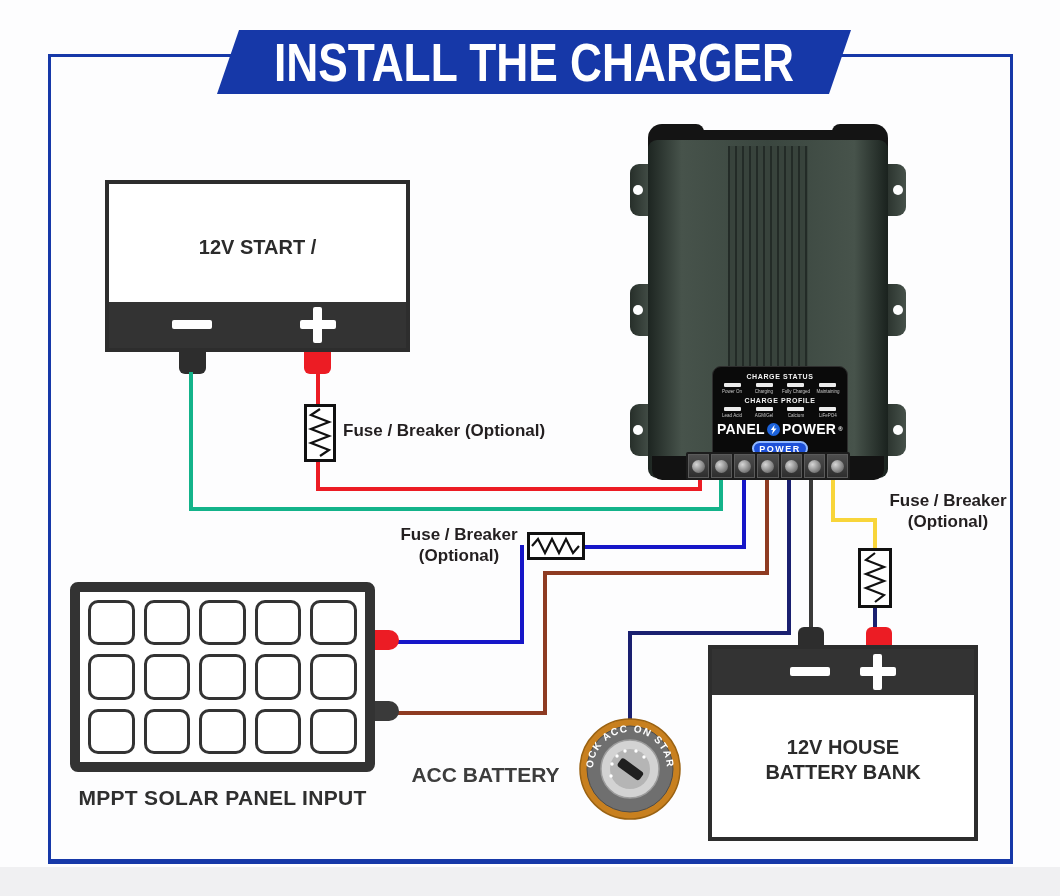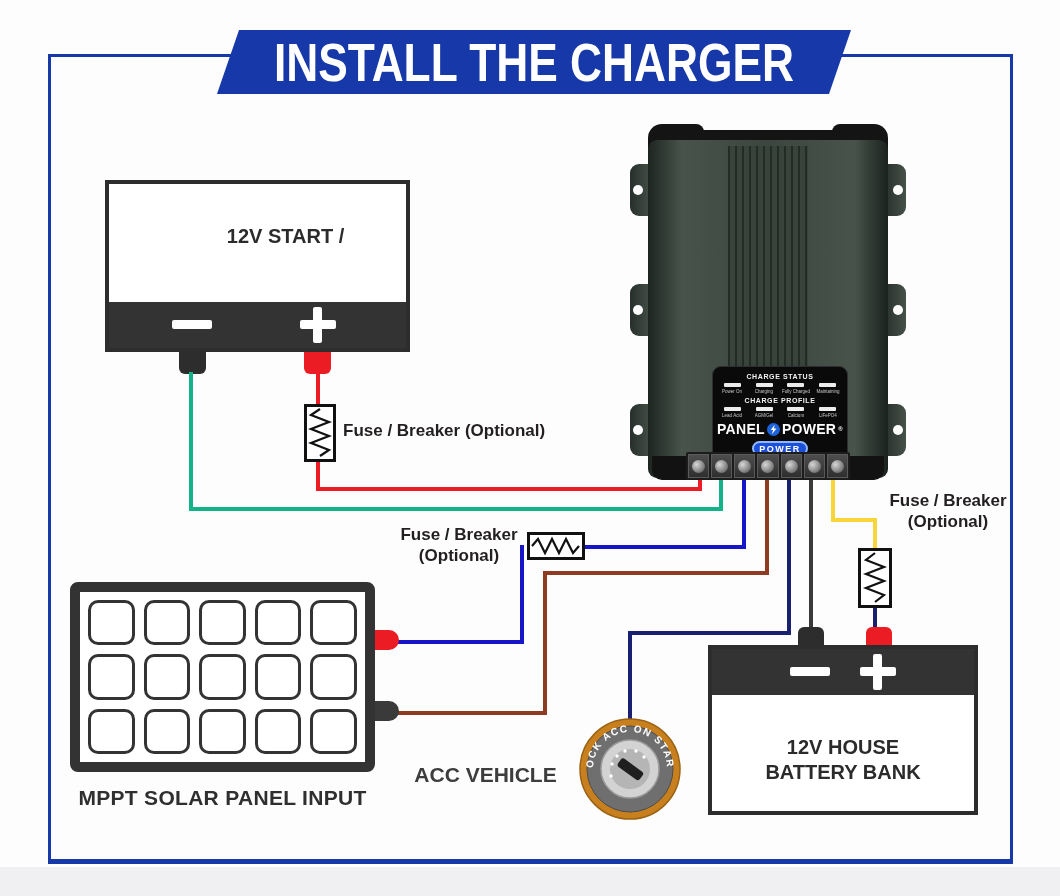--- a/index.html
+++ b/index.html
@@ -99,21 +99,21 @@
 <div class="stage">
 
   <div class="frame"></div>
   <div class="bottom-strip"></div>
 
   <div class="banner">
     <span class="banner-text">INSTALL THE CHARGER</span>
   </div>
 
   <div class="bat" style="left:105px; top:180px; width:305px; height:172px;">
-    <div class="bat-text" style="top:40px;margin-left:28px;">
+    <div class="bat-text" style="top:51px;">
       <div>12V START /</div>
     </div>
     <div class="band" style="bottom:0;">
       <div class="sym-minus" style="left:63px; top:18px;"></div>
       <div class="sym-plus" style="left:191px; top:5px;"></div>
     </div>
   </div>
   <div class="stub" style="left:179px; top:350px; background:#2d2d2d; border-radius:0 0 6px 6px;"></div>
   <div class="stub w-red" style="left:304px; top:350px; border-radius:0 0 6px 6px;"></div>
 
@@ -197,21 +197,21 @@
       <div class="cell"></div>
       <div class="cell"></div>
       <div class="cell"></div>
       <div class="cell"></div>
   </div>
   <div class="solar-stub w-red" style="left:373px; top:630px;"></div>
   <div class="solar-stub" style="left:373px; top:701px; background:#3a3a3a;"></div>
   <div class="lbl" style="left:70px; top:786px; width:305px; font-size:21px; text-align:center; color:#2f2f2f; letter-spacing:.3px;">MPPT SOLAR PANEL INPUT</div>
 
   <div class="lbl" style="left:378px; top:762px; width:215px; font-size:21px; line-height:25px; text-align:center; color:#3d3d3d;">
-    <div>ACC VEHICLE</div>
+    <div>ACC BATTERY</div>
   </div>
 
   <div class="keyswitch">
     <svg width="104" height="110" viewBox="0 0 104 110">
       <circle cx="52" cy="55" r="50" fill="var(--key_ring_orange,#c8801f)" stroke="#9a6212" stroke-width="1.5"></circle>
       <circle cx="52" cy="55" r="43" fill="#6f6f6f" stroke="#4c4c4c" stroke-width="1"></circle>
       <circle cx="52" cy="55" r="29" fill="#d3d3d3" stroke="#9d9d9d" stroke-width="1.5"></circle>
       <circle cx="52" cy="55" r="20" fill="#b5b5b5"></circle>
       <rect x="39" y="50" width="27" height="10" rx="3" fill="#1f1f1f" transform="rotate(36 52 55)"></rect>
       <circle cx="34" cy="50" r="1.7" fill="#fff"></circle>
@@ -222,21 +222,21 @@
       <circle cx="33" cy="62" r="1.7" fill="#fff"></circle>
       <path id="arcp" d="M 15,55 A 37,37 0 1 1 89,55" fill="none"></path>
       <text font-size="10" font-weight="bold" fill="#ffffff" letter-spacing="1.4" font-family="Liberation Sans, sans-serif">
         <textPath href="#arcp" startOffset="50%" text-anchor="middle">LOCK ACC ON START</textPath>
       </text>
     </svg>
   </div>
 
   <div class="stub" style="left:798px; top:627px; width:26px; height:20px; background:#2d2d2d; border-radius:6px 6px 0 0;"></div>
   <div class="stub w-red" style="left:866px; top:627px; width:26px; height:20px; border-radius:6px 6px 0 0;"></div>
-  <div class="bat" style="left:708px; top:645px; width:270px; height:170px;">
+  <div class="bat" style="left:708px; top:645px; width:270px; height:196px;">
     <div class="band" style="top:0;">
       <div class="sym-minus" style="left:78px; top:18px;"></div>
       <div class="sym-plus" style="left:148px; top:5px;"></div>
     </div>
     <div class="bat-text" style="top:86px;">
       <div>12V HOUSE</div>
       <div>BATTERY BANK</div>
     </div>
   </div>
 

